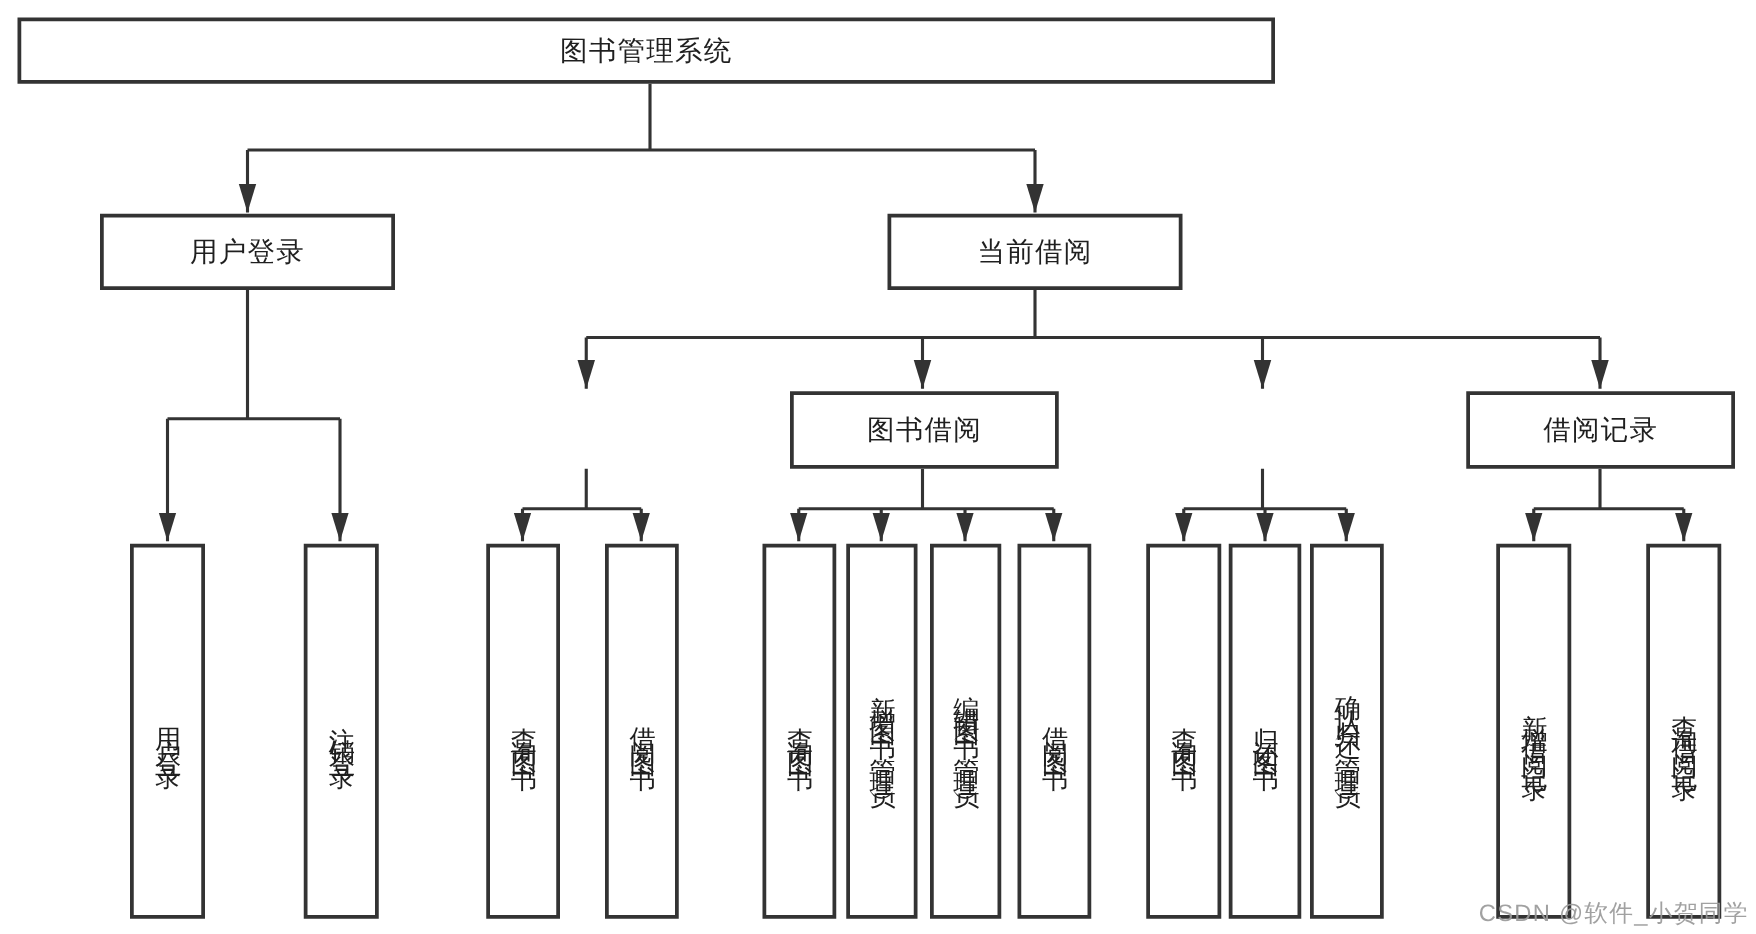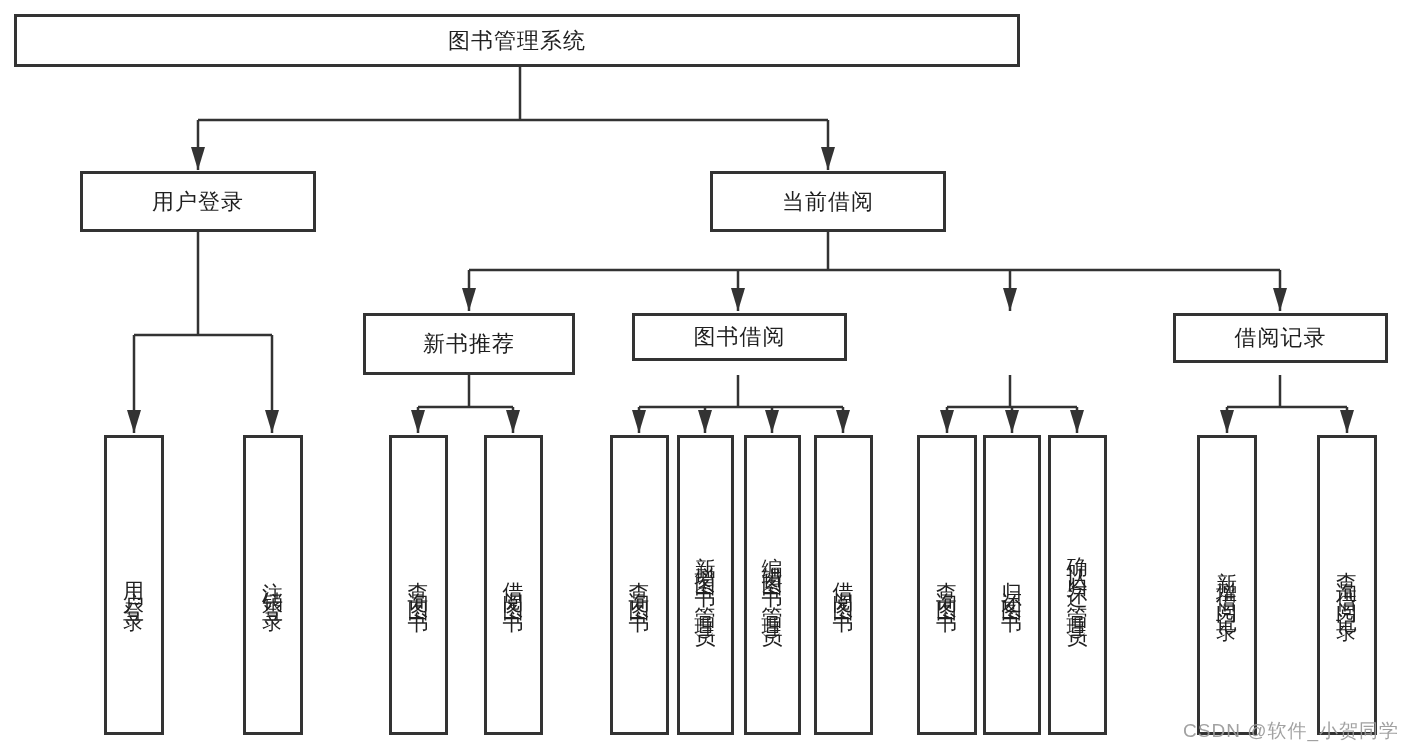--- a/index.html
+++ b/index.html
@@ -109,27 +109,24 @@
     <span class="label">图书管理系统</span>
   </div>
 
   <div class="node hbox" style="left:80px;top:171px;width:236px;height:61px">
     <span class="label">用户登录</span>
   </div>
   <div class="node hbox" style="left:710px;top:171px;width:236px;height:61px">
     <span class="label">当前借阅</span>
   </div>
 
-  <div class="node hbox" style="left:363px;top:313px;width:212px;height:62px">
-    <span class="label">新书推荐</span>
-  </div>
-  <div class="node hbox" style="left:632px;top:313px;width:215px;height:48px">
+  <div class="node hbox" style="left:632px;top:313px;width:215px;height:62px">
     <span class="label">图书借阅</span>
   </div>
-  <div class="node hbox" style="left:1173px;top:313px;width:215px;height:50px">
+  <div class="node hbox" style="left:1173px;top:313px;width:215px;height:62px">
     <span class="label">借阅记录</span>
   </div>
 
   <div class="node vbox" style="left:104px;top:435px;width:60px;height:300px">
     <span class="label">用户登录</span>
   </div>
   <div class="node vbox" style="left:243px;top:435px;width:60px;height:300px">
     <span class="label">注销登录</span>
   </div>
 

